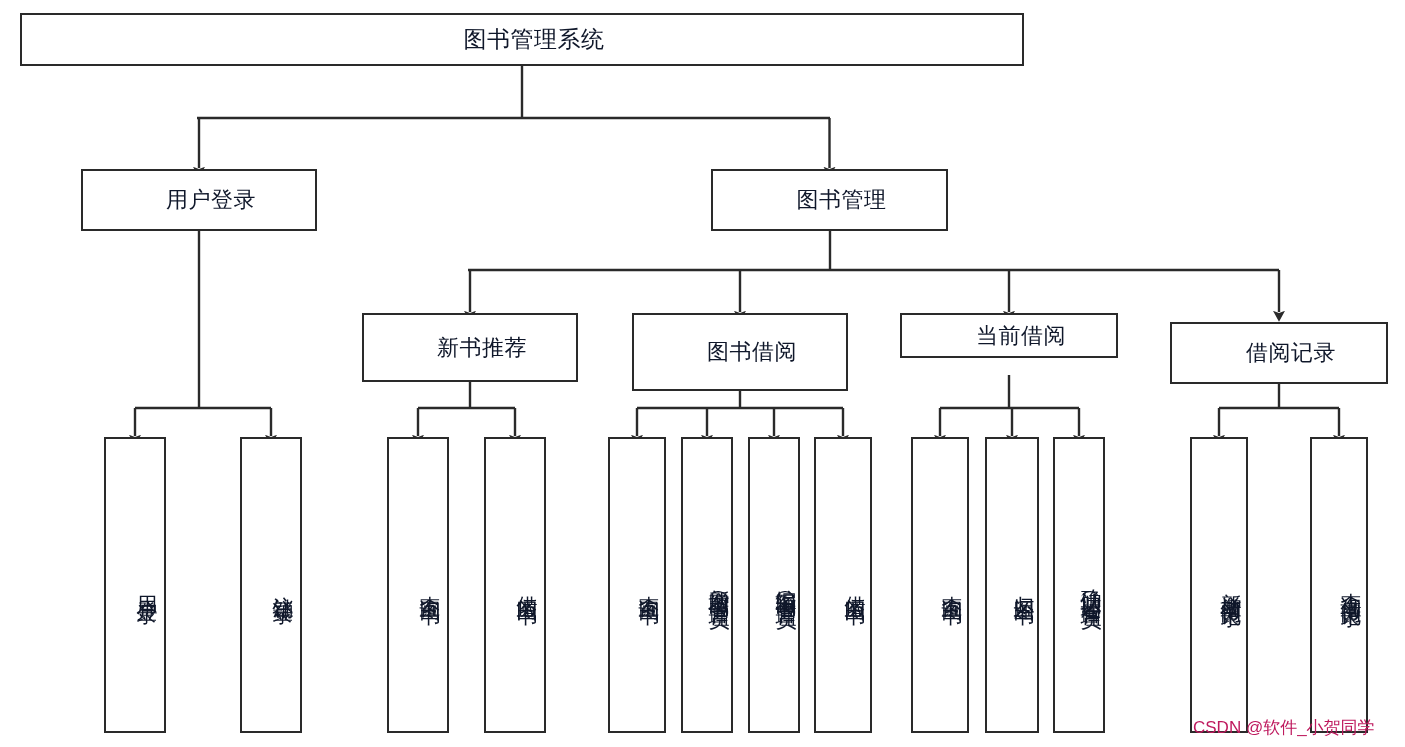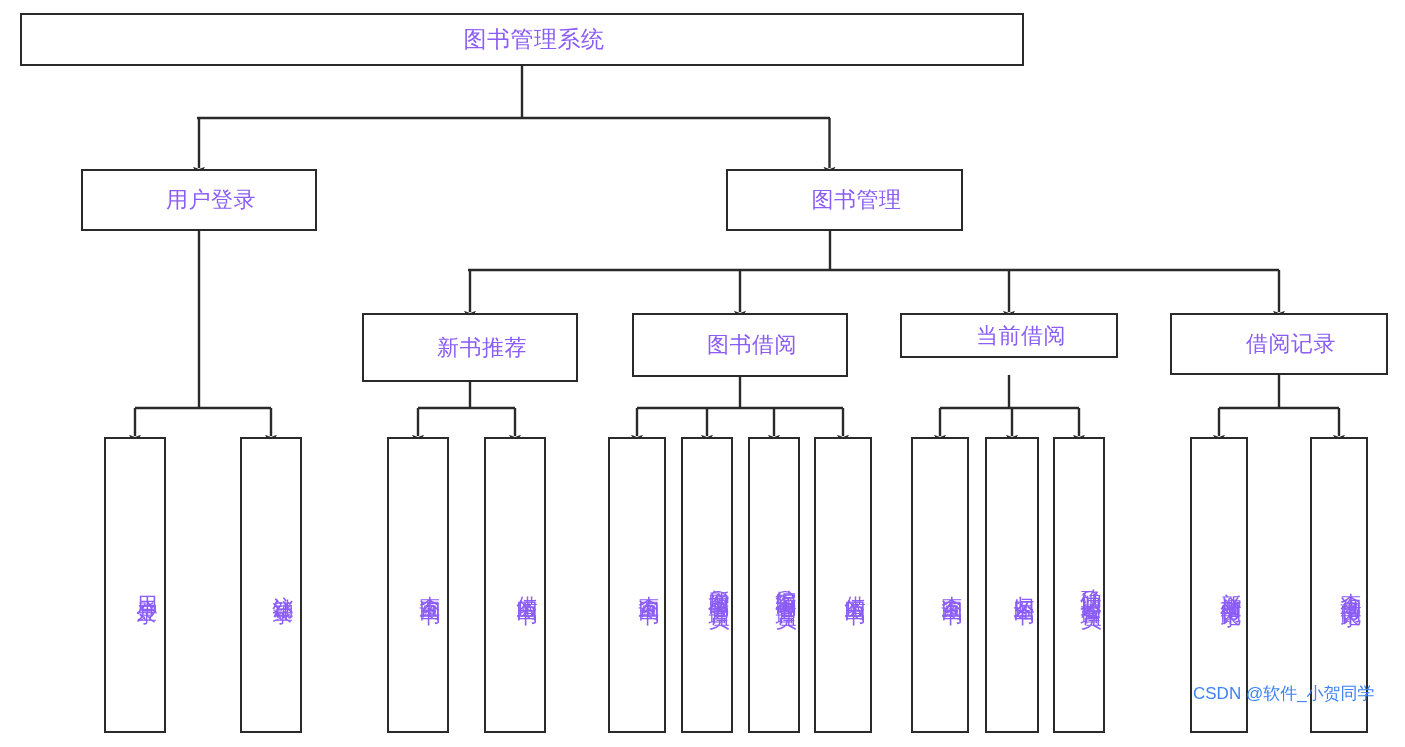--- a/index.html
+++ b/index.html
@@ -27,21 +27,21 @@
     pointer-events: none;
   }
   .node {
     position: absolute;
     box-sizing: border-box;
     background: #ffffff;
     border: 2px solid #2a2a2a;
     display: flex;
     align-items: center;
     justify-content: center;
-    color: #8b5cf6;
+    color: #0f172a;
     padding-left: 24px;
   }
   .node .label {
     display: block;
     text-align: center;
     line-height: 1.18;
     letter-spacing: 0.5px;
   }
   .node.horiz .label {
     writing-mode: horizontal-tb;
@@ -111,33 +111,33 @@
       </g>
   </svg>
 
   <div id="nodes-layer">
       <div class="node horiz root" style="left: 20px; top: 13px; width: 1004px; height: 53px;">
         <span class="label">图书管理系统</span>
       </div>
       <div class="node horiz level2" style="left: 81px; top: 169px; width: 236px; height: 62px;">
         <span class="label">用户登录</span>
       </div>
-      <div class="node horiz level2" style="left: 711px; top: 169px; width: 237px; height: 62px; margin-left: 15px;">
+      <div class="node horiz level2" style="left: 711px; top: 169px; width: 237px; height: 62px;">
         <span class="label">图书管理</span>
       </div>
       <div class="node horiz level3" style="left: 362px; top: 313px; width: 216px; height: 69px;">
         <span class="label">新书推荐</span>
       </div>
-      <div class="node horiz level3" style="left: 632px; top: 313px; width: 216px; height: 64px;">
+      <div class="node horiz level3" style="left: 632px; top: 313px; width: 216px; height: 78px;">
         <span class="label">图书借阅</span>
       </div>
       <div class="node horiz level3" style="left: 900px; top: 313px; width: 218px; height: 45px;">
         <span class="label">当前借阅</span>
       </div>
-      <div class="node horiz level3" style="left: 1170px; top: 313px; width: 218px; height: 62px;">
+      <div class="node horiz level3" style="left: 1170px; top: 322px; width: 218px; height: 62px;">
         <span class="label">借阅记录</span>
       </div>
       <div class="node vert leaf" style="left: 104px; top: 437px; width: 62px; height: 296px;">
         <span class="label">用户登录</span>
       </div>
       <div class="node vert leaf" style="left: 240px; top: 437px; width: 62px; height: 296px;">
         <span class="label">注销登录</span>
       </div>
       <div class="node vert leaf" style="left: 387px; top: 437px; width: 62px; height: 296px;">
         <span class="label">查询图书</span>
@@ -167,15 +167,15 @@
         <span class="label">确认归还（管理员）</span>
       </div>
       <div class="node vert leaf" style="left: 1190px; top: 437px; width: 58px; height: 296px;">
         <span class="label">新增借阅记录</span>
       </div>
       <div class="node vert leaf" style="left: 1310px; top: 437px; width: 58px; height: 296px;">
         <span class="label">查询借阅记录</span>
       </div>
     </div>
 
-  <div class="watermark" style="left: 1193px; top: 682px; color: #3b82f6;">CSDN @软件_小贺同学</div>
+  <div class="watermark" style="left: 1193px; top: 716px; color: #be185d;">CSDN @软件_小贺同学</div>
 
 </div>
 
 </body></html>

